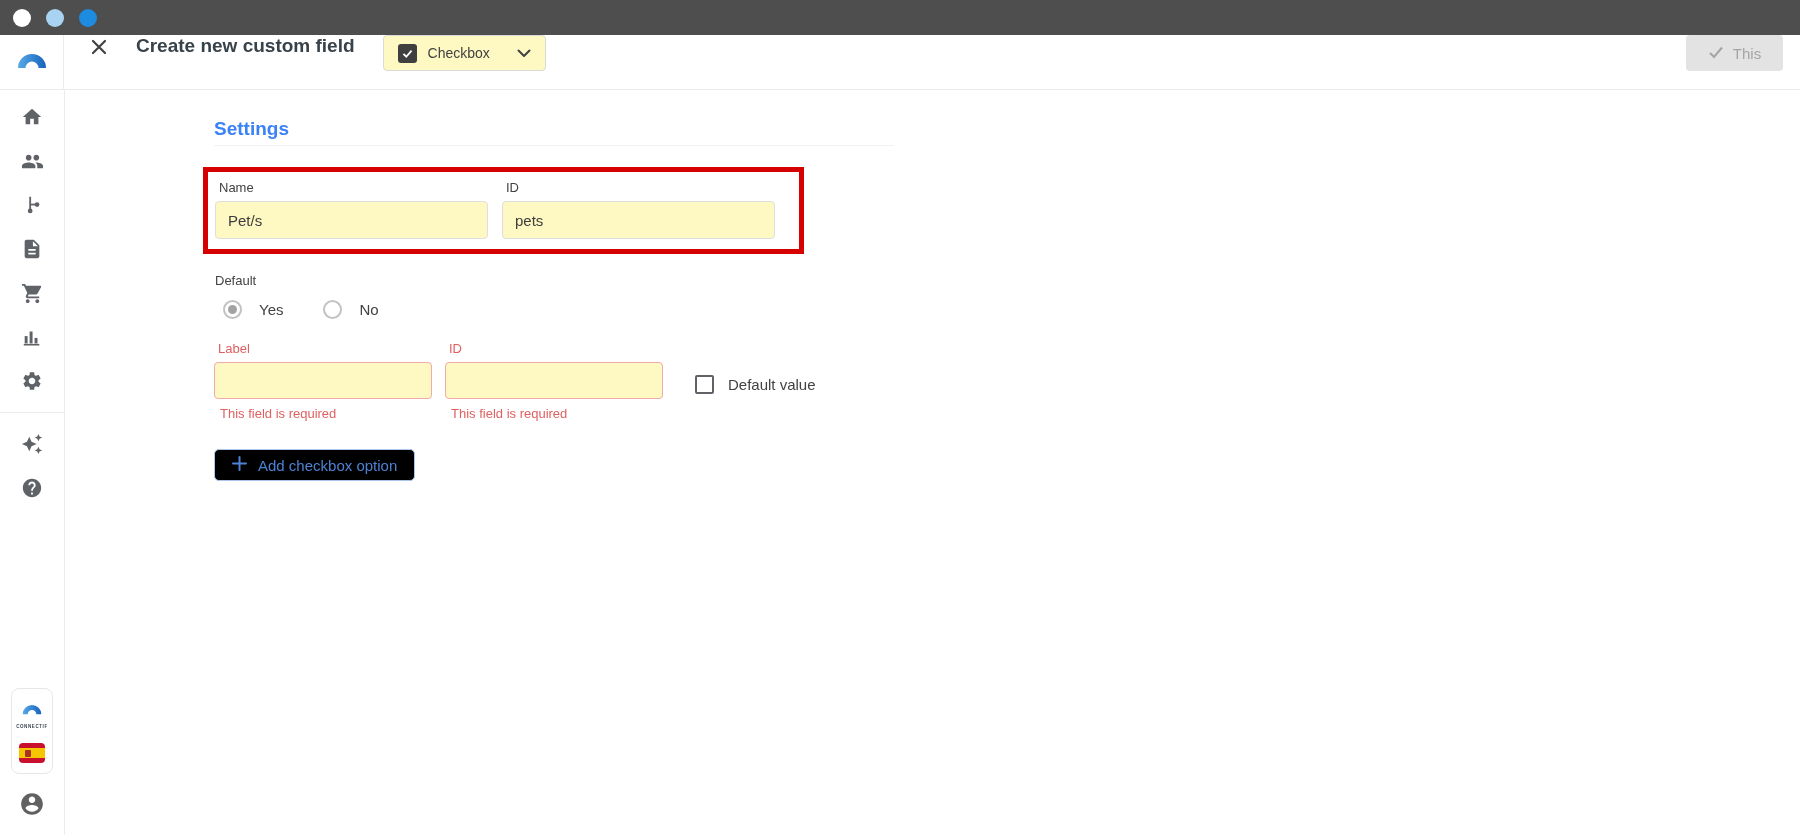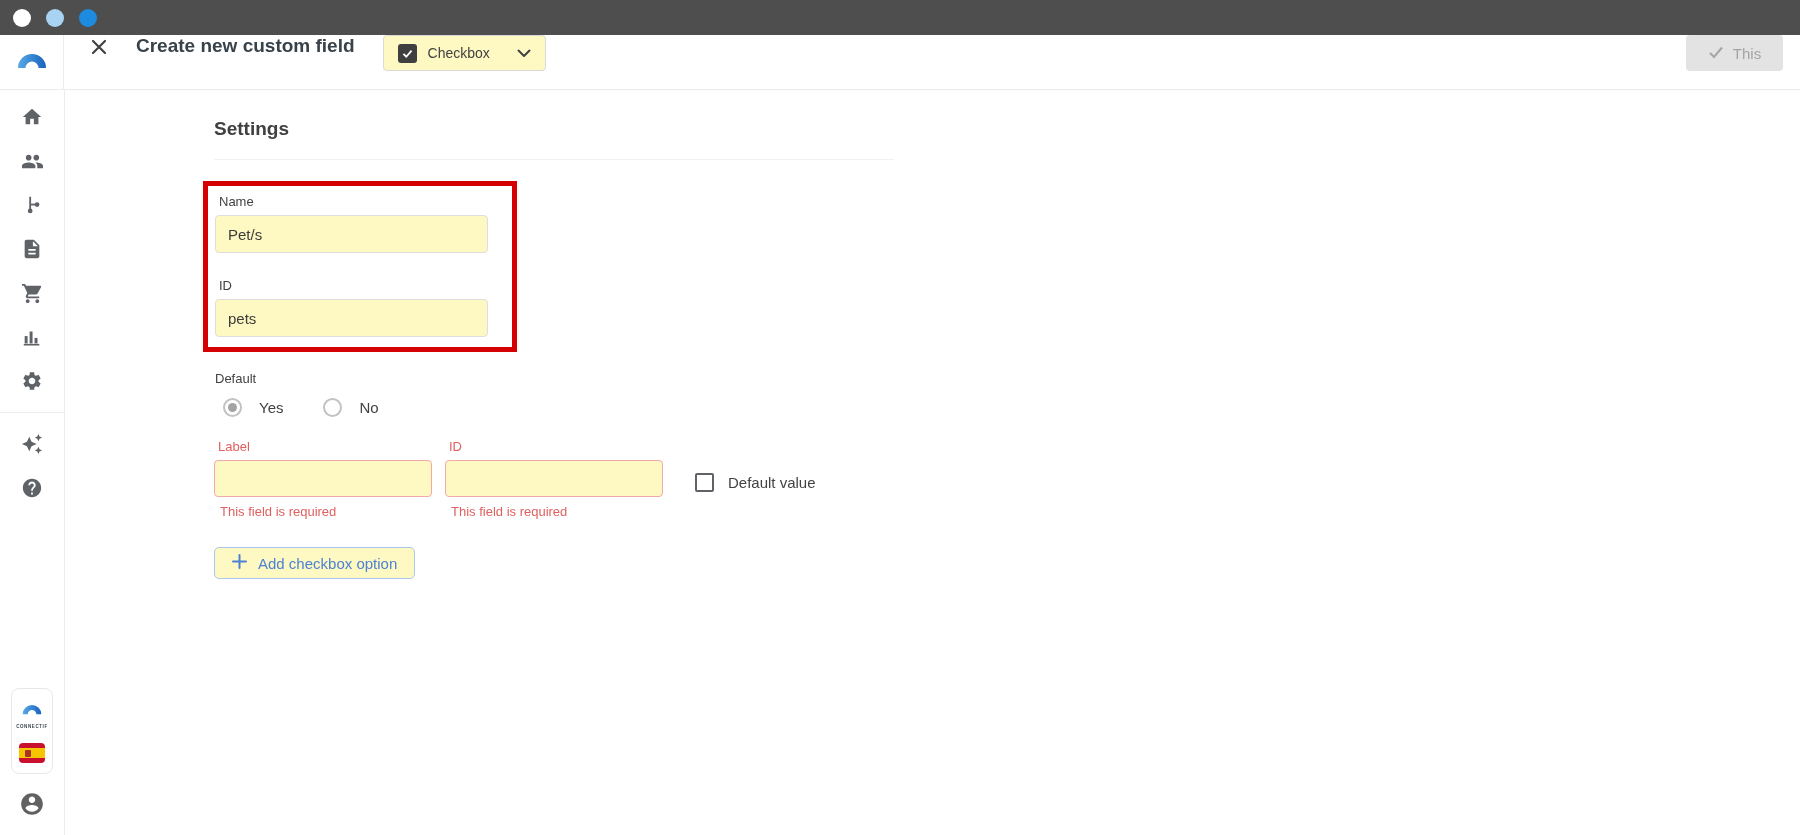--- a/index.html
+++ b/index.html
@@ -42,50 +42,50 @@
                display:flex; flex-direction:column; align-items:center; padding:12px 0 10px; gap:5px; }
   .brand-txt { font-size:4.5px; letter-spacing:.6px; color:#3a4651; font-weight:bold; }
   .flag { width:26px; height:20px; border-radius:4px; margin-top:9px; position:relative; overflow:hidden;
           background:linear-gradient(#c8102e 0 25%, #f6c500 25% 75%, #c8102e 75%); cursor:pointer; }
   .flag-emblem { position:absolute; left:6px; top:7px; width:6px; height:7px; background:#a93226; border-radius:1px; }
   .account-btn { margin-top:17px; background:none; border:none; cursor:pointer; height:26px; }
 
   
   .main { flex:1; position:relative; }
   .content { margin-left:149px; padding-top:28px; width:680px; }
-  .section-h { font-size:19px; font-weight:bold; color:#404040; padding-bottom:19px;
+  .section-h { font-size:19px; font-weight:bold; color:#3b82f6; padding-bottom:5px;
                border-bottom:1px solid #f1f1f1; }
   .field label { display:block; font-size:13px; color:#424242; margin:0 0 6px 4px; }
   .field input { height:38px; border:1px solid #dedede; border-radius:4px; padding:0 12px;
                  font-size:15px; color:#3c3c3c; width:100%; font-family:inherit; outline:none; background:#fef9c3; }
 
   .redbox { margin:21px 0 0 -11px; border:5px solid #d50000; padding:8px 24px 10px 7px;
             display:inline-block; }
-  .row { display:flex; gap:25px;flex-direction:column; }
+  .row { display:flex; gap:14px; }
   .w273 { width:273px; } .w218 { width:218px; }
 
   .required-group { margin-top:19px; }
   .required-group > .grp-label { font-size:13px; color:#424242; margin-left:1px; }
   .radio-row { display:flex; align-items:center; margin-top:12px; margin-left:9px; }
   .radio { width:19px; height:19px; border:2px solid #c2c2c2; border-radius:50%; background:#fff;
            display:flex; align-items:center; justify-content:center; cursor:pointer; }
   .radio.selected::after { content:""; width:9px; height:9px; border-radius:50%; background:#a3a3a3; }
   .radio-lbl { font-size:15px; color:#424242; margin:0 40px 0 17px; }
 
   .options-h { margin-top:42px; }
   .opt-row { display:flex; margin-top:22px; }
   .err-field input { border:1px solid #f2a9a9; height:37px; }
   .err-field label { color:#e06060; }
   .err-msg { font-size:13px; color:#e06060; margin:7px 0 0 6px; }
   .gap13 { margin-left:13px; }
   .defval { margin-left:32px; margin-top:25px; display:flex; align-items:center; height:37px; }
   .checkbox { width:19px; height:19px; border:2px solid #5f6368; border-radius:2px; background:#fff; cursor:pointer; }
   .defval .cb-lbl { font-size:15px; color:#424242; margin-left:14px; }
 
-  .add-btn { margin-top:28px; height:32px; padding:0 17px; background:#fef9c3; border:1px solid #abc6ef;
+  .add-btn { margin-top:28px; height:32px; padding:0 17px; background:#000000; border:1px solid #abc6ef;
              border-radius:5px; color:#4c82d4; font-size:15px; display:inline-flex; align-items:center;
              gap:11px; cursor:pointer; font-family:inherit; }
 </style>
 </head>
 <body>
 
 <div class="titlebar">
   <span class="dot dot1"></span>
   <span class="dot dot2"></span>
   <span class="dot dot3"></span>

